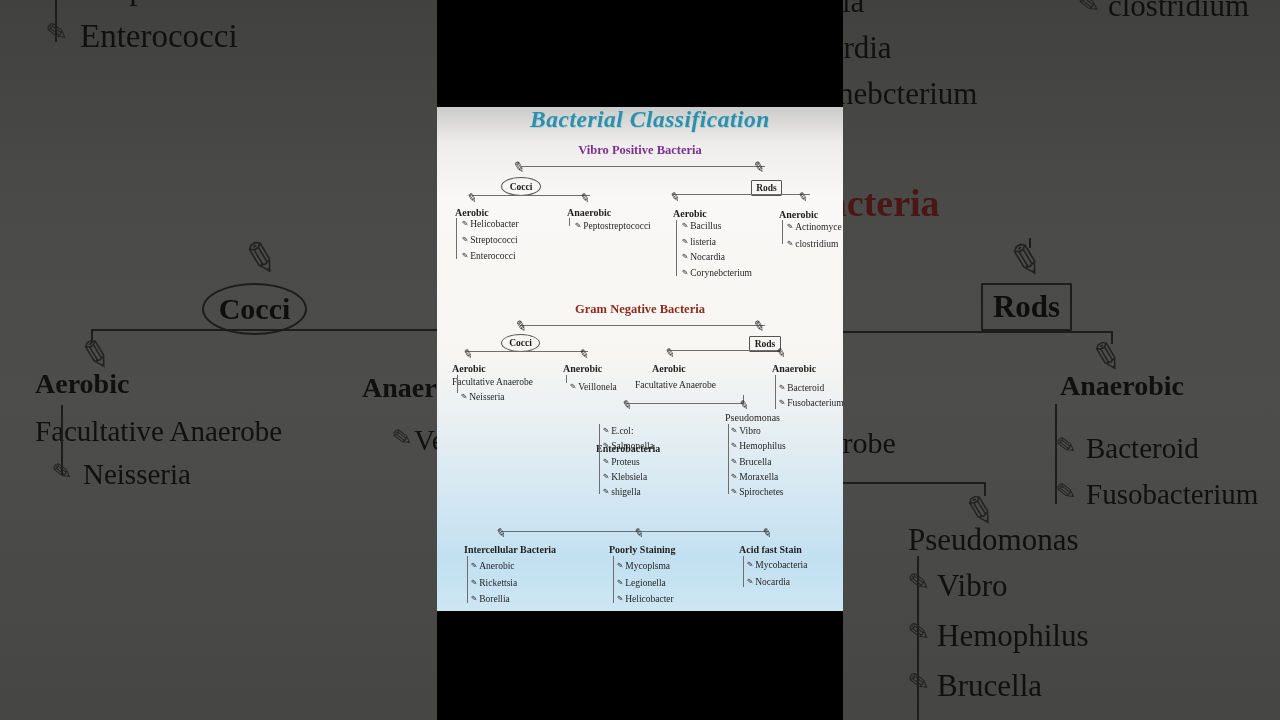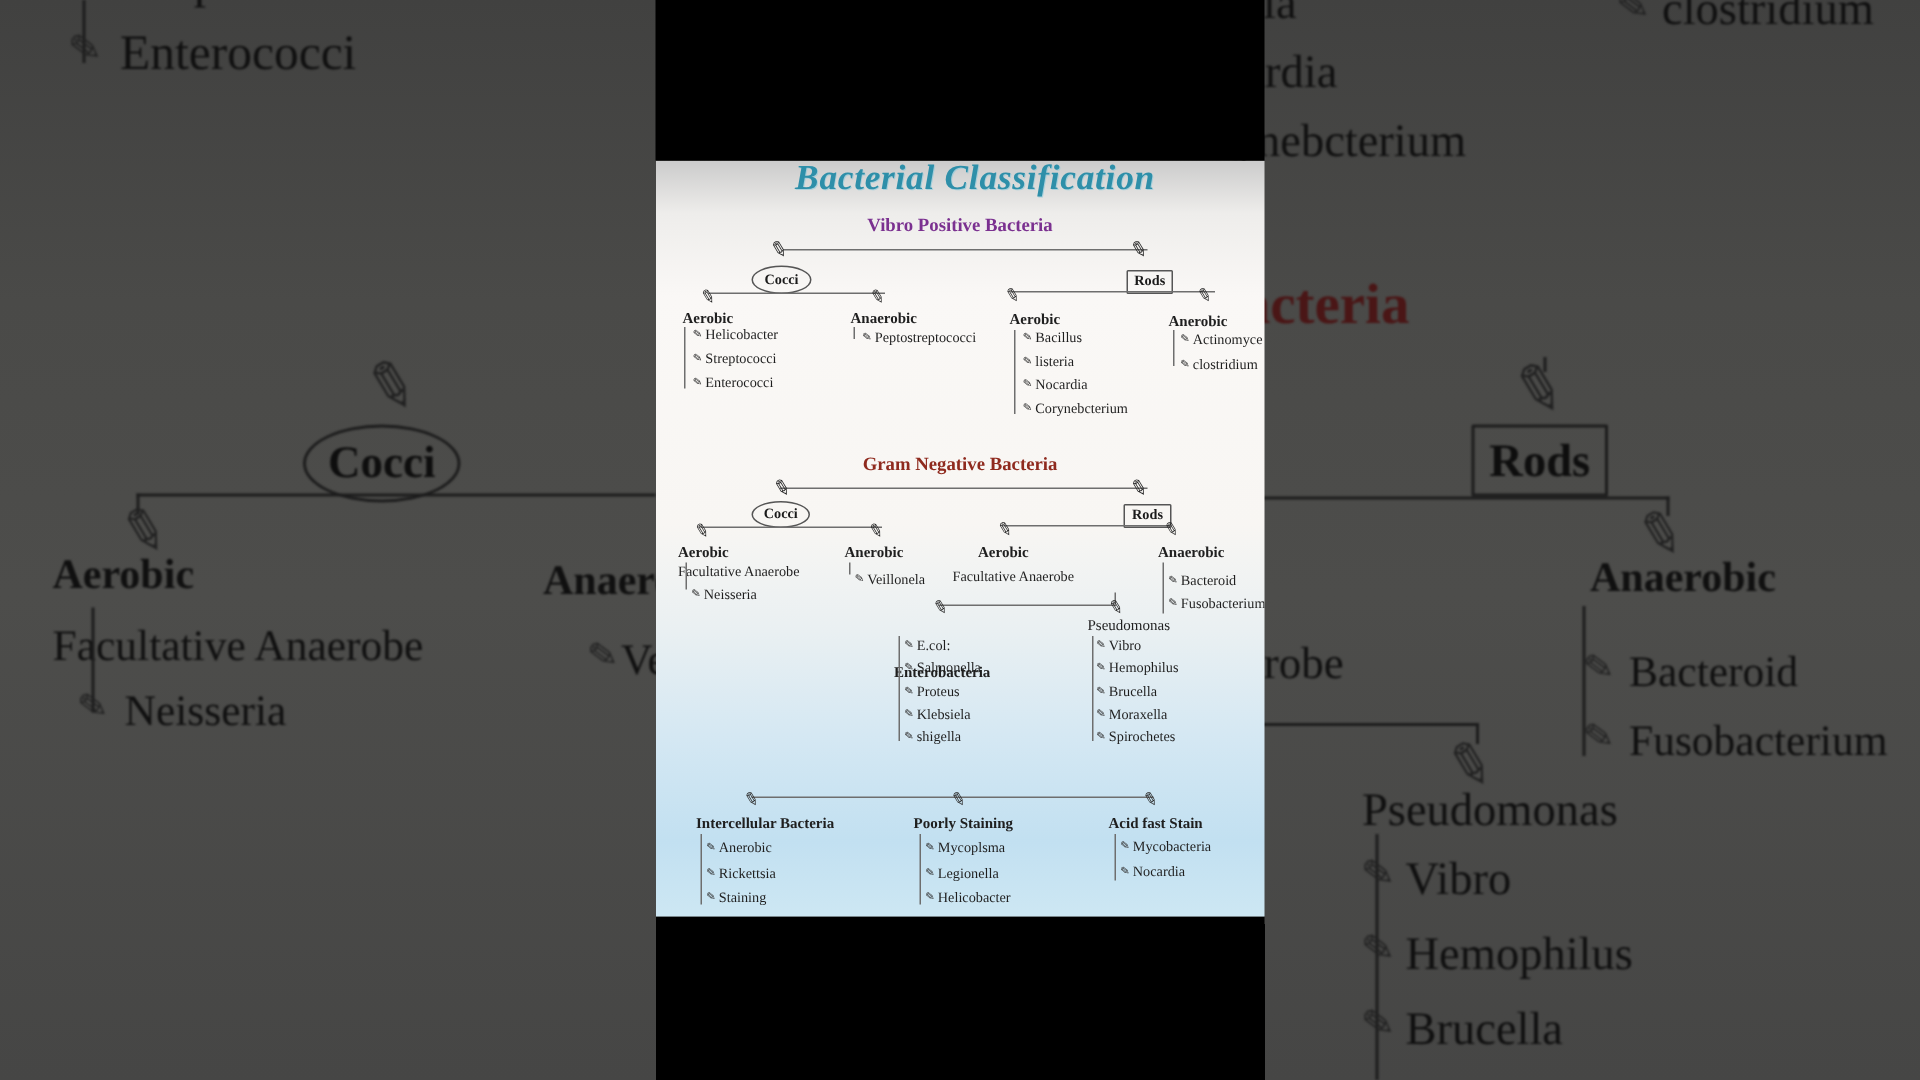--- a/index.html
+++ b/index.html
@@ -176,20 +176,20 @@
       <div class="pen t" style="left: 197px; top: 420px; font-size: 12px;">✎</div>
       <div class="pen t" style="left: 325px; top: 420px; font-size: 12px;">✎</div>
       <div class="t" style="left: 27px; top: 437px; font-size: 10px; font-weight: bold;">Intercellular Bacteria</div>
       <div class="t" style="left: 172px; top: 437px; font-size: 10px; font-weight: bold;">Poorly Staining</div>
       <div class="t" style="left: 302px; top: 437px; font-size: 10px; font-weight: bold;">Acid fast Stain</div>
       <div class="ln" style="left: 30px; top: 449px; width: 1px; height: 47px;"></div>
       <div class="ln" style="left: 176px; top: 449px; width: 1px; height: 47px;"></div>
       <div class="ln" style="left: 306px; top: 449px; width: 1px; height: 31px;"></div>
       <div class="row" style="left: 34px; top: 454px; font-size: 9.5px;"><span class="mk">✎</span><span>Anerobic</span></div>
       <div class="row" style="left: 34px; top: 470.5px; font-size: 9.5px;"><span class="mk">✎</span><span>Rickettsia</span></div>
-      <div class="row" style="left: 34px; top: 487px; font-size: 9.5px;"><span class="mk">✎</span><span>Staining</span></div>
+      <div class="row" style="left: 34px; top: 487px; font-size: 9.5px;"><span class="mk">✎</span><span>Borellia</span></div>
       <div class="row" style="left: 180px; top: 454px; font-size: 9.5px;"><span class="mk">✎</span><span>Mycoplsma</span></div>
       <div class="row" style="left: 180px; top: 470.5px; font-size: 9.5px;"><span class="mk">✎</span><span>Legionella</span></div>
       <div class="row" style="left: 180px; top: 487px; font-size: 9.5px;"><span class="mk">✎</span><span>Helicobacter</span></div>
       <div class="row" style="left: 310px; top: 453px; font-size: 9.5px;"><span class="mk">✎</span><span>Mycobacteria</span></div>
       <div class="row" style="left: 310px; top: 469.5px; font-size: 9.5px;"><span class="mk">✎</span><span>Nocardia</span></div>
     </div>
 </div>
 
 </body></html>

